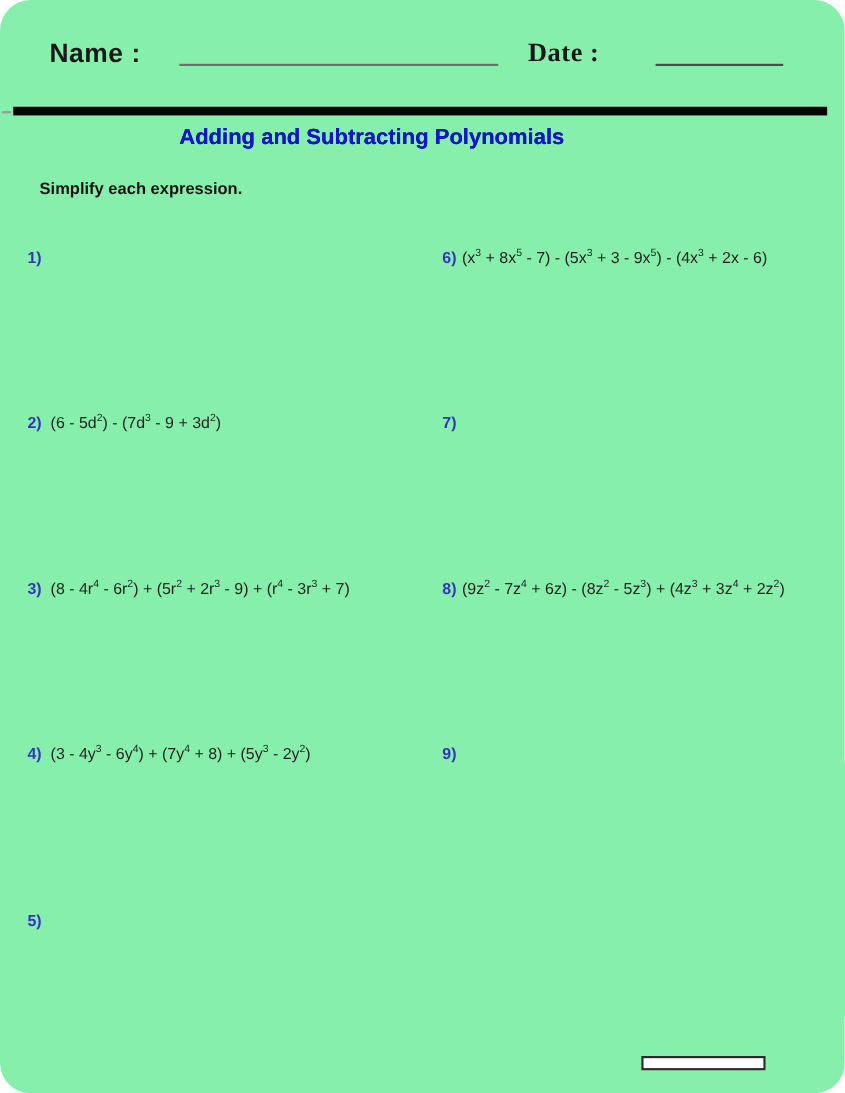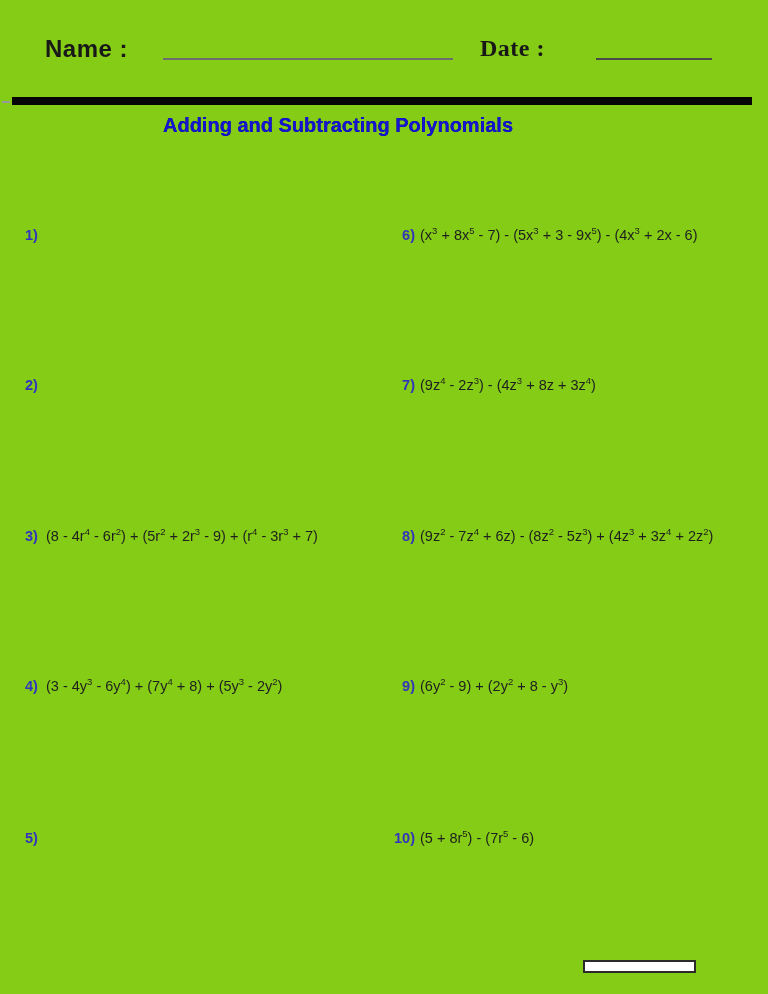--- a/index.html
+++ b/index.html
@@ -3,21 +3,21 @@
 <meta charset="utf-8">
 <style>
   * { margin: 0; padding: 0; box-sizing: border-box; }
   html, body { background: #ffffff; }
   body {
     width: 768px; height: 994px;
     font-family: "Liberation Sans", sans-serif;
     position: relative;
     color: #1f1f1f;
   }
-  .page { position: absolute; inset: 0; background: #84cc16; overflow: hidden; }
+  .page { position: absolute; inset: 0; background: #86efac; overflow: hidden; border-radius: 28px; }
 
   
   .name-label {
     position: absolute; left: 45px; top: 35px;
     font-size: 24px; font-weight: bold; color: #181818;
     letter-spacing: 0.5px;
   }
   .name-line {
     position: absolute; left: 163px; top: 58px;
     width: 290px; height: 2px; background: #6e6e6e;
@@ -104,55 +104,51 @@
   <div class="name-label">Name :</div>
   <div class="name-line"></div>
   <div class="date-label">Date :</div>
   <div class="date-line"></div>
 
   <div class="rule-dash"></div>
   <div class="double-rule"></div>
 
   <div class="worksheet-title">Adding and Subtracting Polynomials</div>
 
+  <div class="instruction">Simplify each expression.</div>
 
   <div class="problem col-left row-1">
     <span class="num">1)</span>
   </div>
   <div class="problem col-left row-2">
     <span class="num">2)</span>
+    <span class="expr">(6 - 5d<sup>2</sup>) - (7d<sup>3</sup> - 9 + 3d<sup>2</sup>)</span>
   </div>
   <div class="problem col-left row-3">
     <span class="num">3)</span>
     <span class="expr">(8 - 4r<sup>4</sup> - 6r<sup>2</sup>) + (5r<sup>2</sup> + 2r<sup>3</sup> - 9) + (r<sup>4</sup> - 3r<sup>3</sup> + 7)</span>
   </div>
   <div class="problem col-left row-4">
     <span class="num">4)</span>
     <span class="expr">(3 - 4y<sup>3</sup> - 6y<sup>4</sup>) + (7y<sup>4</sup> + 8) + (5y<sup>3</sup> - 2y<sup>2</sup>)</span>
   </div>
   <div class="problem col-left row-5">
     <span class="num">5)</span>
   </div>
 
   <div class="problem col-right row-1">
     <span class="num">6)</span>
     <span class="expr">(x<sup>3</sup> + 8x<sup>5</sup> - 7) - (5x<sup>3</sup> + 3 - 9x<sup>5</sup>) - (4x<sup>3</sup> + 2x - 6)</span>
   </div>
   <div class="problem col-right row-2">
     <span class="num">7)</span>
-    <span class="expr">(9z<sup>4</sup> - 2z<sup>3</sup>) - (4z<sup>3</sup> + 8z + 3z<sup>4</sup>)</span>
   </div>
   <div class="problem col-right row-3">
     <span class="num">8)</span>
     <span class="expr">(9z<sup>2</sup> - 7z<sup>4</sup> + 6z) - (8z<sup>2</sup> - 5z<sup>3</sup>) + (4z<sup>3</sup> + 3z<sup>4</sup> + 2z<sup>2</sup>)</span>
   </div>
   <div class="problem col-right row-4">
     <span class="num">9)</span>
-    <span class="expr">(6y<sup>2</sup> - 9) + (2y<sup>2</sup> + 8 - y<sup>3</sup>)</span>
-  </div>
-  <div class="problem col-right row-5">
-    <span class="num">10)</span>
-    <span class="expr">(5 + 8r<sup>5</sup>) - (7r<sup>5</sup> - 6)</span>
   </div>
 
   <div class="answer-box"></div>
 
 </div>
 
 </body></html>

